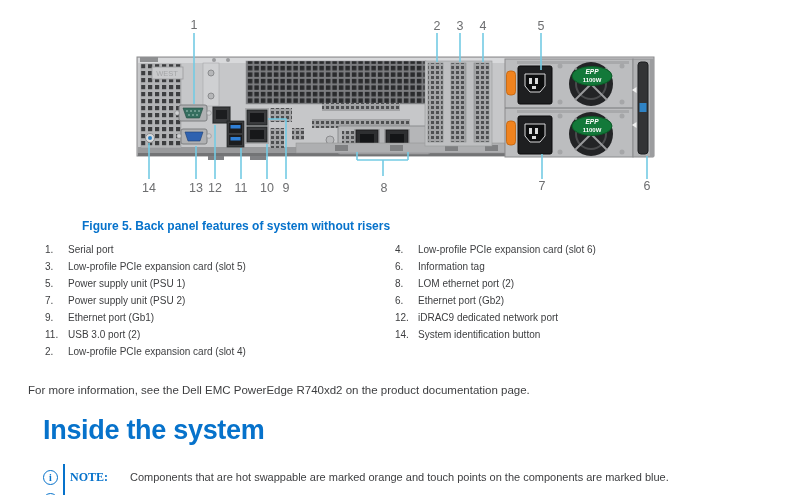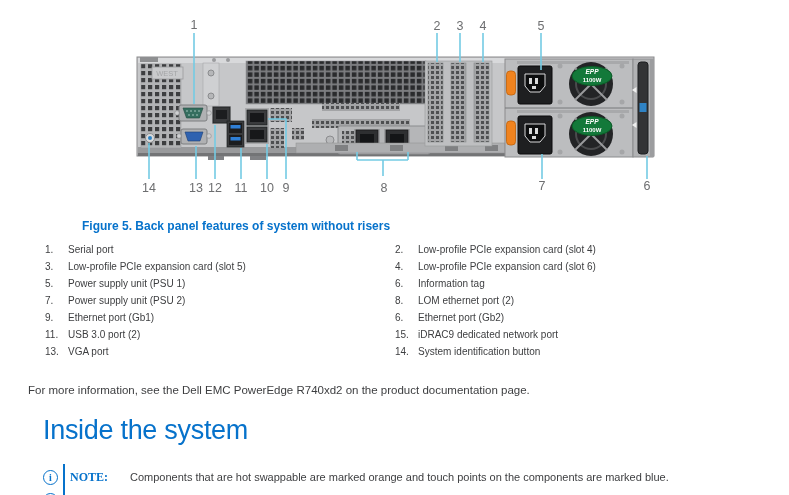--- a/index.html
+++ b/index.html
@@ -7,21 +7,21 @@
         font-family:"Liberation Sans","DejaVu Sans",sans-serif;color:#3d3e40;}
   #diagram-svg{position:absolute;left:0;top:0;}
   .callout-num{font-family:"Liberation Sans",sans-serif;font-size:12.5px;fill:#6d6e70;}
   .figure-caption{position:absolute;left:45px;top:219px;font-size:12px;font-weight:bold;color:#0672CB;padding-left:37px;}
   .legend{position:absolute;left:45px;top:241px;width:710px;display:grid;
           grid-template-columns:350px 360px;grid-template-rows:repeat(7,17px);
           grid-auto-flow:column;font-size:10px;color:#3d3e40;}
   .legend-item{white-space:nowrap;line-height:17px;}
   .legend-num{display:inline-block;width:23px;}
   .paragraph{position:absolute;left:28px;top:384px;font-size:11.5px;color:#3d3e40;}
-  .heading{position:absolute;left:43px;top:415px;font-size:27px;font-weight:normal;
+  .heading{position:absolute;left:43px;top:415px;font-size:27px;font-weight:bold;
            color:#0672CB;letter-spacing:-0.3px;}
   .note-row{position:absolute;left:43px;display:flex;align-items:center;height:26px;}
   .info-icon{width:13px;height:13px;border:1.5px solid #0672CB;border-radius:50%;
              color:#0672CB;font:bold 10px "Liberation Serif",serif;display:flex;
              align-items:center;justify-content:center;flex:0 0 auto;}
   .note-bar{width:2px;height:26px;background:#0672CB;margin-left:5px;flex:0 0 auto;}
   .note-label{font-size:12px;font-weight:bold;color:#0672CB;margin-left:5px;white-space:nowrap;font-family:Liberation Serif, serif;}
   .note-text{font-size:11px;color:#3d3e40;margin-left:22px;white-space:nowrap;}
   #note-2{top:487px;}
   #note-1{top:464px;}
@@ -246,27 +246,26 @@
 
   <div class="figure-caption">Figure 5. Back panel features of system without risers</div>
 
   <div class="legend">
     <div class="legend-item"><span class="legend-num">1.</span><span>Serial port</span></div>
     <div class="legend-item"><span class="legend-num">3.</span><span>Low-profile PCIe expansion card (slot 5)</span></div>
     <div class="legend-item"><span class="legend-num">5.</span><span>Power supply unit (PSU 1)</span></div>
     <div class="legend-item"><span class="legend-num">7.</span><span>Power supply unit (PSU 2)</span></div>
     <div class="legend-item"><span class="legend-num">9.</span><span>Ethernet port (Gb1)</span></div>
     <div class="legend-item"><span class="legend-num">11.</span><span>USB 3.0 port (2)</span></div>
-    <div class="legend-item"><span class="legend-num">13.</span><span>VGA port</span></div>
     <div class="legend-item"><span class="legend-num">2.</span><span>Low-profile PCIe expansion card (slot 4)</span></div>
     <div class="legend-item"><span class="legend-num">4.</span><span>Low-profile PCIe expansion card (slot 6)</span></div>
     <div class="legend-item"><span class="legend-num">6.</span><span>Information tag</span></div>
     <div class="legend-item"><span class="legend-num">8.</span><span>LOM ethernet port (2)</span></div>
     <div class="legend-item"><span class="legend-num">6.</span><span>Ethernet port (Gb2)</span></div>
-    <div class="legend-item"><span class="legend-num">15.</span><span>iDRAC9 dedicated network port</span></div>
+    <div class="legend-item"><span class="legend-num">12.</span><span>iDRAC9 dedicated network port</span></div>
     <div class="legend-item"><span class="legend-num">14.</span><span>System identification button</span></div>
   </div>
 
   <div class="paragraph">For more information, see the Dell EMC PowerEdge R740xd2 on the product documentation page.</div>
 
   <h1 class="heading" style="margin:0">Inside the system</h1>
 
   <div class="note-row" id="note-1">
     <span class="info-icon">
         <span>i</span>

